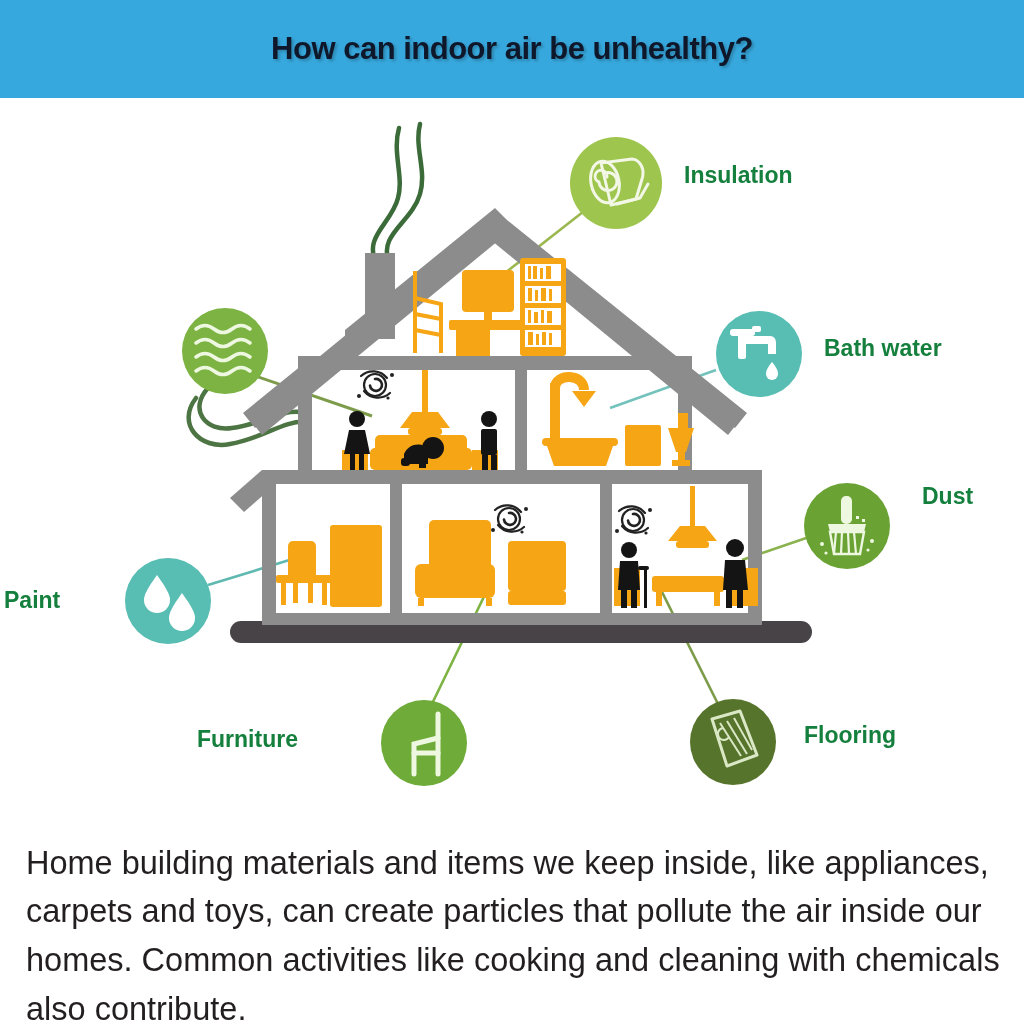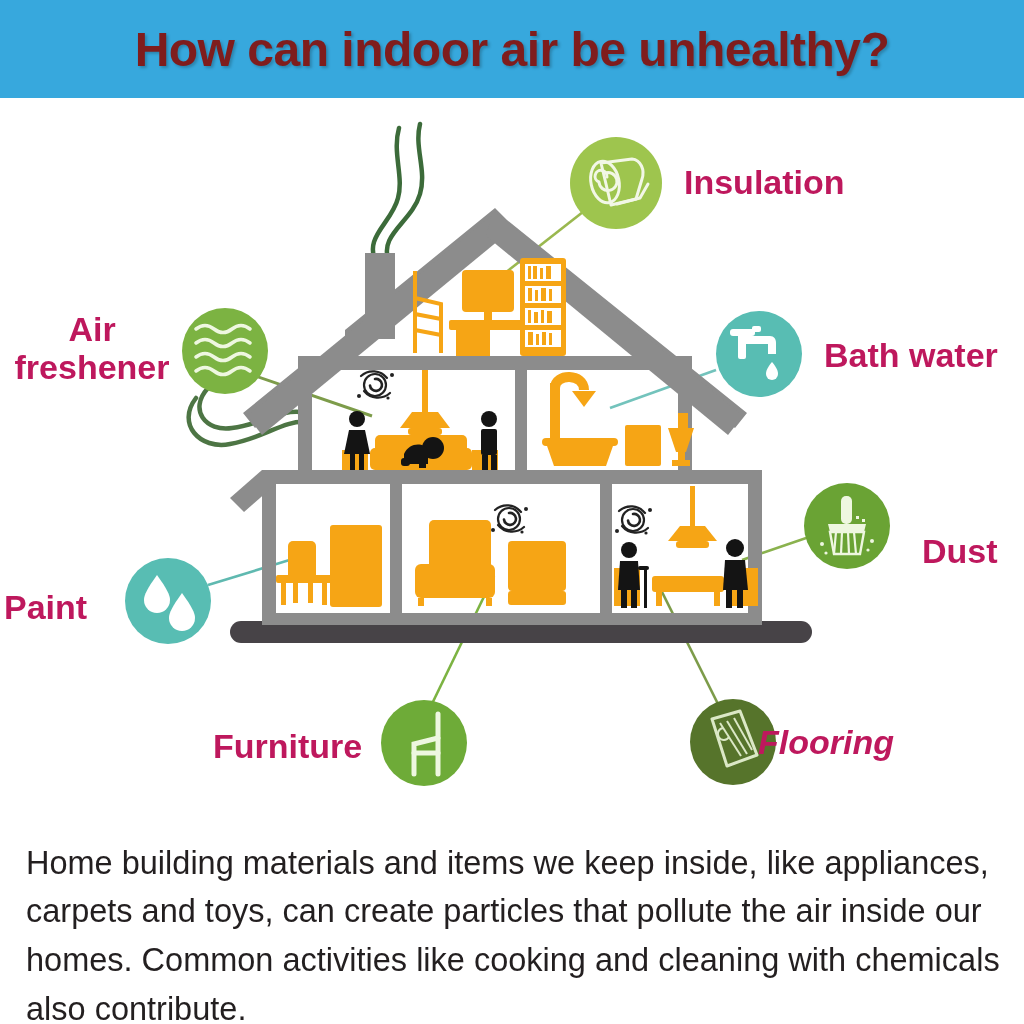--- a/index.html
+++ b/index.html
@@ -2,38 +2,38 @@
 <html><head>
 <meta charset="utf-8">
 <style>
   html,body{margin:0;padding:0;background:#fff;}
   body{width:1024px;height:1024px;font-family:"Liberation Sans",sans-serif;overflow:hidden;}
   #page{position:relative;width:1024px;height:1024px;background:#ffffff;}
 
   
   .header{position:absolute;left:0;top:0;width:1024px;height:98px;background:#37a8dd;
           display:flex;align-items:center;justify-content:center;}
-  .header h1{margin:0;color:#7f1d1d;font-size:48px;font-weight:bold;letter-spacing:-0.5px;
+  .header h1{margin:0;color:#0f172a;font-size:31px;font-weight:bold;letter-spacing:-0.5px;
              text-shadow:2px 2px 3px rgba(0,0,0,.22);font-family:"Liberation Sans",sans-serif;
              white-space:nowrap;}
 
   
   .stage{position:absolute;left:0;top:98px;width:1024px;height:700px;}
   .stage svg{display:block;}
 
   
-  .lbl{position:absolute;color:#be185d;font-weight:bold;font-size:34px;line-height:1.12;
+  .lbl{position:absolute;color:#15803d;font-weight:bold;font-size:23px;line-height:1.12;
        font-family:"Liberation Sans",sans-serif;white-space:pre-line;}
   .lbl-insulation{left:684px;top:163px;}
   .lbl-air{left:8px;top:310px;width:168px;text-align:center;}
   .lbl-bath{left:824px;top:336px;text-align:center;}
-  .lbl-dust{left:922px;top:532px;text-align:right;}
+  .lbl-dust{left:922px;top:484px;text-align:right;}
   .lbl-paint{left:4px;top:588px;}
-  .lbl-furniture{left:213px;top:727px;}
-  .lbl-flooring{left:758px;top:723px;font-style:italic;}
+  .lbl-furniture{left:197px;top:727px;}
+  .lbl-flooring{left:804px;top:723px;}
 
   
   .caption{position:absolute;left:26px;top:806px;width:980px;color:#231f20;
            font-size:32.5px;line-height:1.50;font-family:"Liberation Sans",sans-serif;}
 </style>
 </head>
 <body>
 
 <div id="page">
 
@@ -344,22 +344,20 @@
           <path d="M720,625 L741,658" stroke-width="2"></path>
           <path d="M727,623 L747,656" stroke-width="2"></path>
           <path d="M734,620 L752,652" stroke-width="2"></path>
           <path d="M723,630 a6,6 0 1,0 6,9" stroke-width="2"></path>
         </g>
       </g>
     </svg>
   </div>
 
   <div class="lbl lbl-insulation">Insulation</div>
-  <div class="lbl lbl-air">Air
-freshener</div>
   <div class="lbl lbl-bath">Bath water</div>
   <div class="lbl lbl-dust">Dust</div>
   <div class="lbl lbl-paint">Paint</div>
   <div class="lbl lbl-furniture">Furniture</div>
   <div class="lbl lbl-flooring">Flooring</div>
 
   <p class="caption">Home building materials and items we keep inside, like appliances, carpets and toys, can create particles that pollute the air inside our homes. Common activities like cooking and cleaning with chemicals also contribute.</p>
 
 </div>
 

